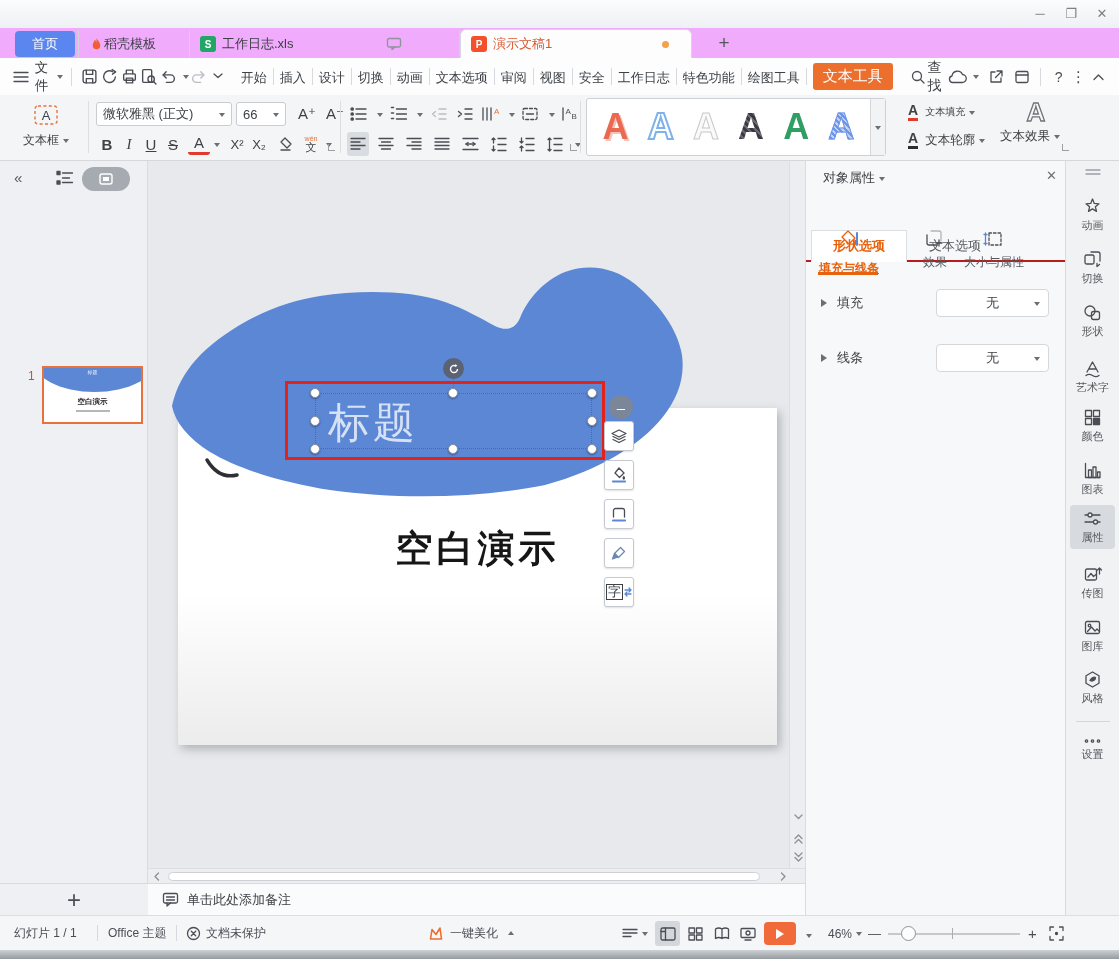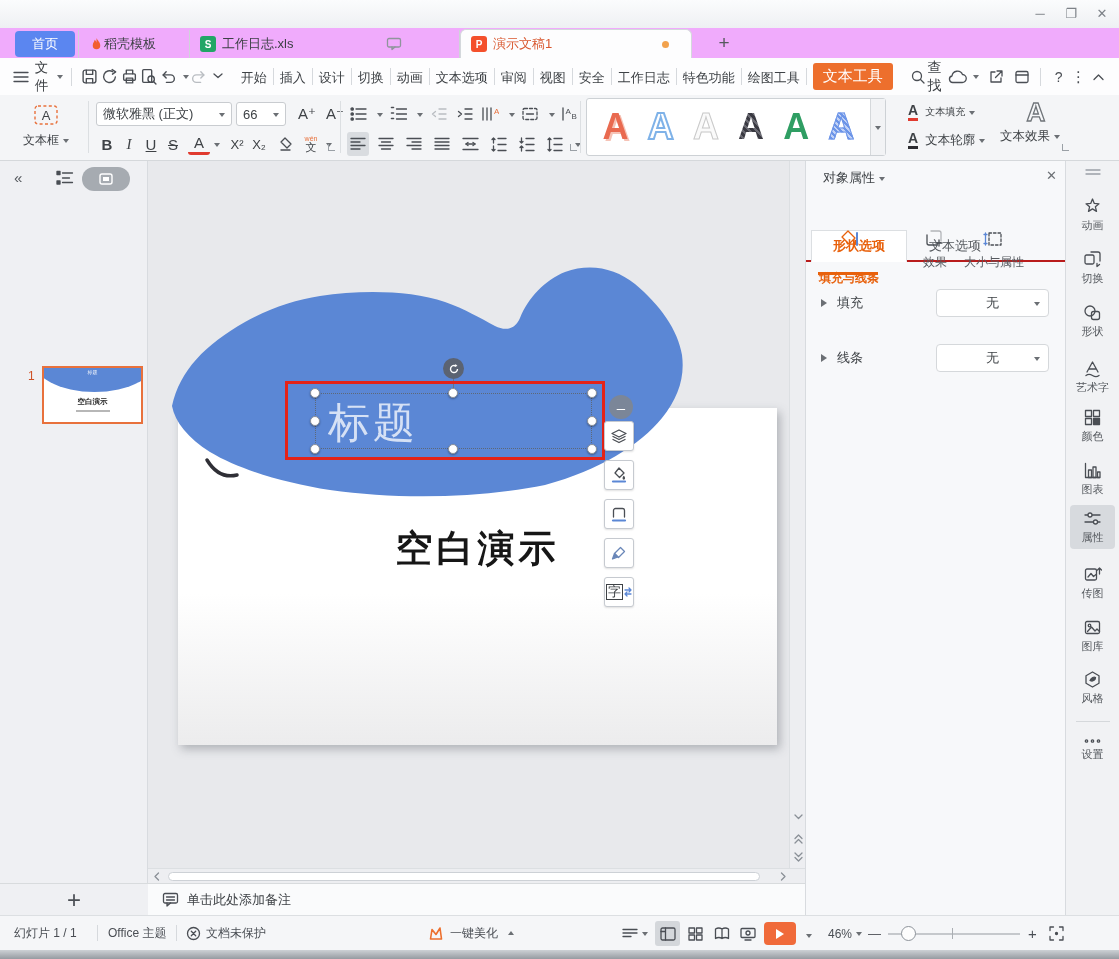--- a/index.html
+++ b/index.html
@@ -574,21 +574,21 @@
     <div id="propstabs">
       <div id="ptab-shape">形状选项</div>
       <div id="ptab-text">文本选项</div>
     </div>
     <div class="subtab" style="left:12px;top:66px;width:62px;">
       <svg width="24" height="24" viewBox="0 0 24 24" style="margin:0 auto;" class="ic">
           <path d="M11 4l7 7-6 6-7-7z" stroke="#e8610c"></path>
           <path d="M18.5 13.5c1.2 1.8 1.2 3.5 0 3.5s-1.2-1.7 0-3.5z" fill="#e8610c" stroke="#e8610c"></path>
           <path d="M20 6v12" stroke="#5b87d5" stroke-width="2"></path>
         </svg>
-      <div style="color:#e8610c;font-weight:700;margin-top:19px;">填充与线条</div>
+      <div style="color:#e8610c;font-weight:700;margin-top:9px;text-decoration:underline;">填充与线条</div>
     </div>
     <div class="subtab" style="left:109px;top:66px;width:40px;">
       <svg width="24" height="24" viewBox="0 0 24 24" style="margin:0 auto;" class="ic">
           <path d="M4 8v8a2 2 0 0 0 2 2h8"></path>
           <path d="M8 4h8a2 2 0 0 1 2 2v8" opacity=".4"></path>
           <path d="M16 13v6M13 16h6"></path>
         </svg>
       <div style="margin-top:3px;">效果</div>
     </div>
     <div class="subtab" style="left:148px;top:66px;width:80px;">

